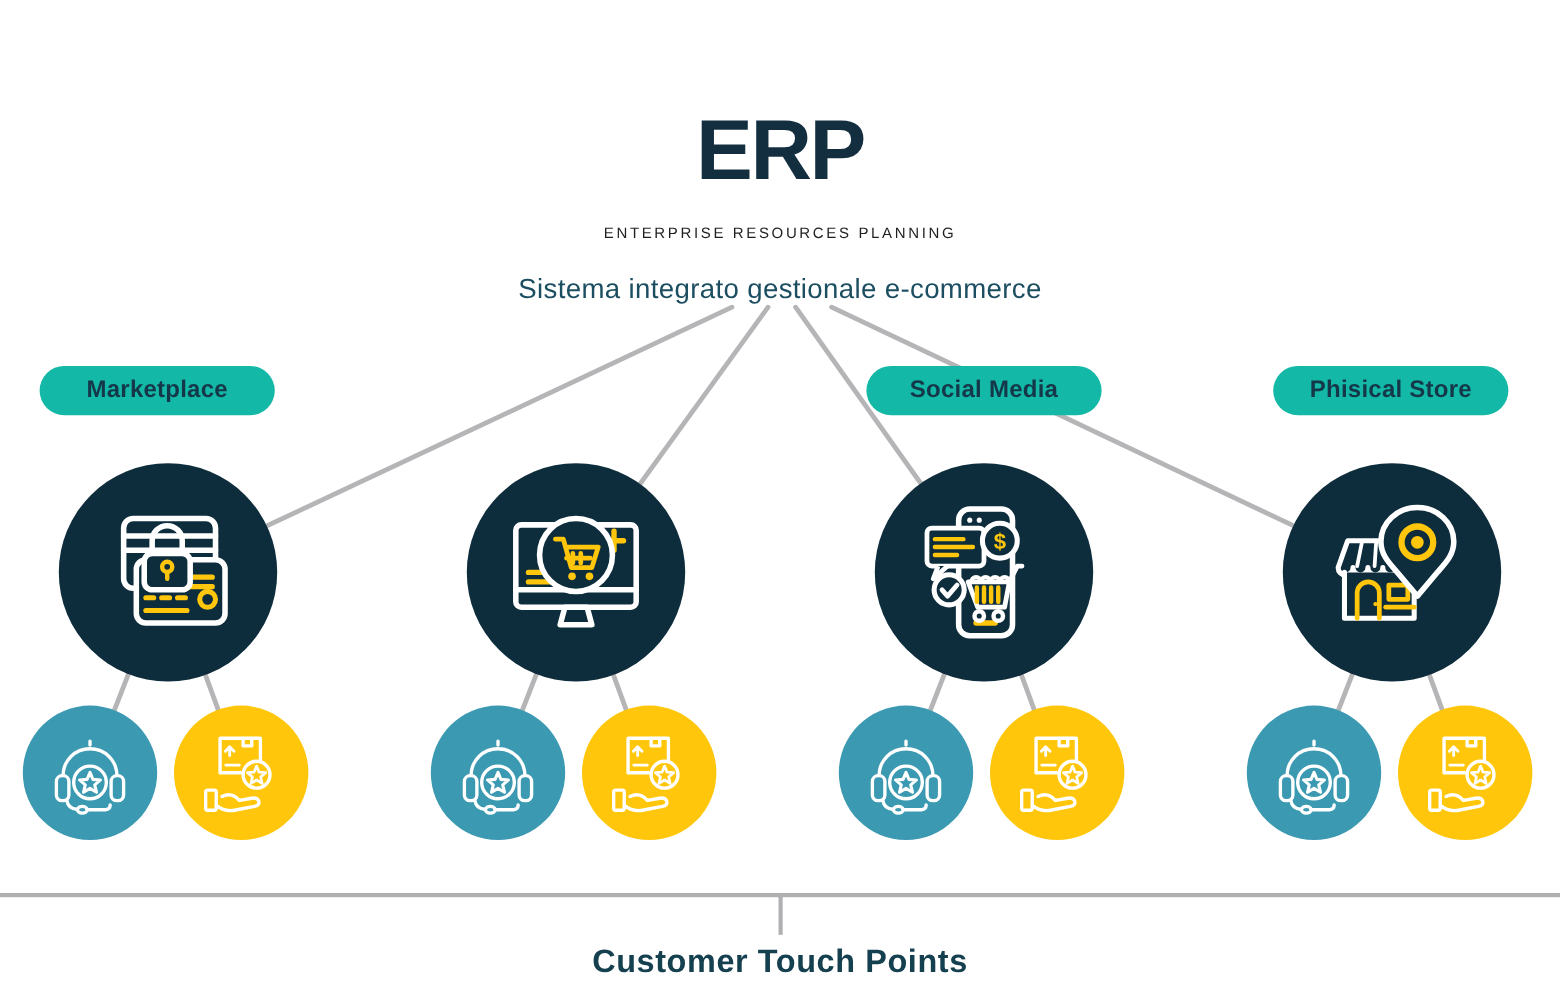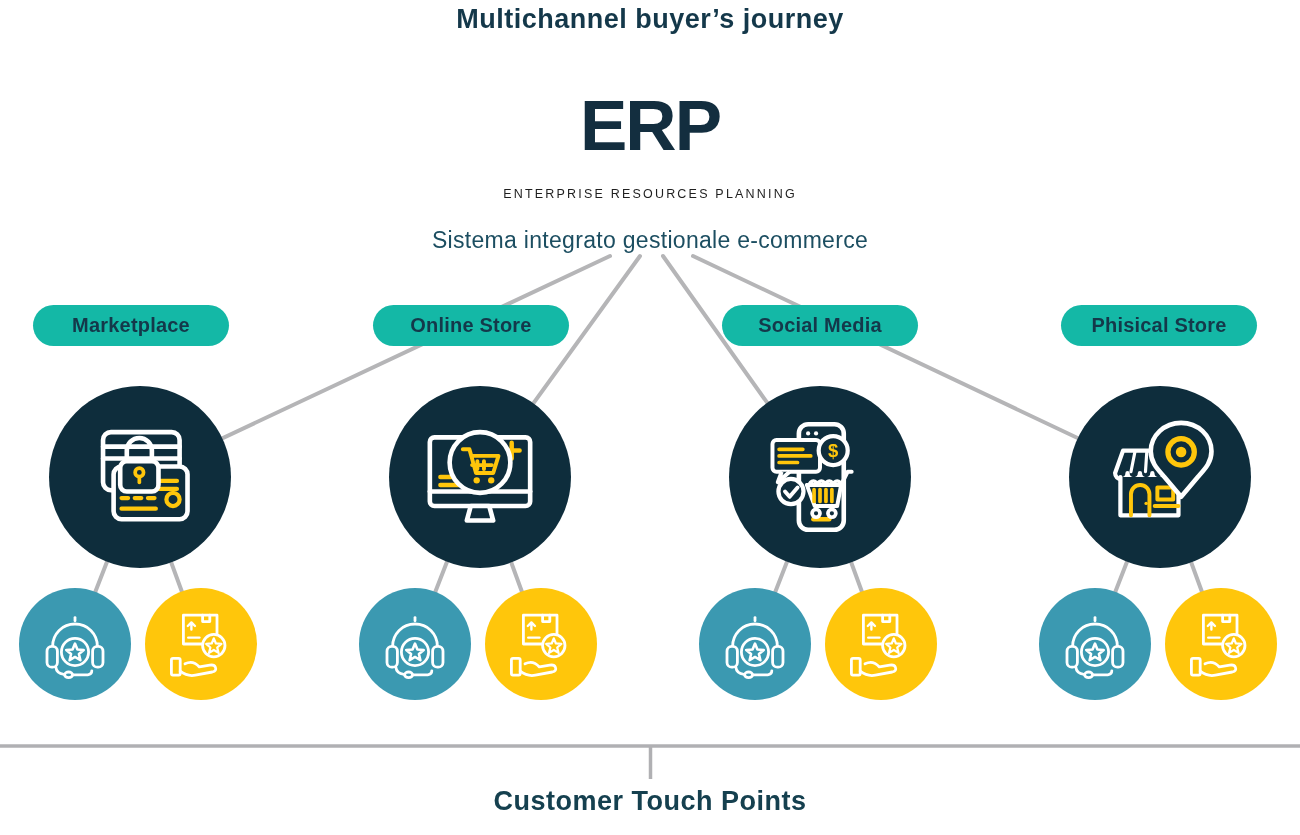--- a/index.html
+++ b/index.html
@@ -64,30 +64,26 @@
         <path d="M820,477 L881,644"></path>
       <path d="M1160,477 L1095,644"></path>
         <path d="M1160,477 L1221,644"></path>
     </g>
     <g stroke="#b0b0b3" stroke-width="3.5" fill="none">
       <path d="M0,746 H1300"></path>
       <path d="M650.5,746 V779"></path>
     </g>
   </svg>
 
-  <h1 class="title">Multichannel buyer’s journey</h1>
   <div class="erp-acronym">ERP</div>
   <div class="erp-caption">ENTERPRISE RESOURCES PLANNING</div>
   <div class="subtitle">Sistema integrato gestionale e-commerce</div>
 
   <div class="pill" style="left:33px">
       <span>Marketplace</span>
-    </div>
-  <div class="pill" style="left:373px">
-      <span>Online Store</span>
     </div>
   <div class="pill" style="left:722px">
       <span>Social Media</span>
     </div>
   <div class="pill" style="left:1061px">
       <span>Phisical Store</span>
     </div>
 
   <div class="big-circle" style="left:49px">
     <svg viewBox="0 0 100 100">

